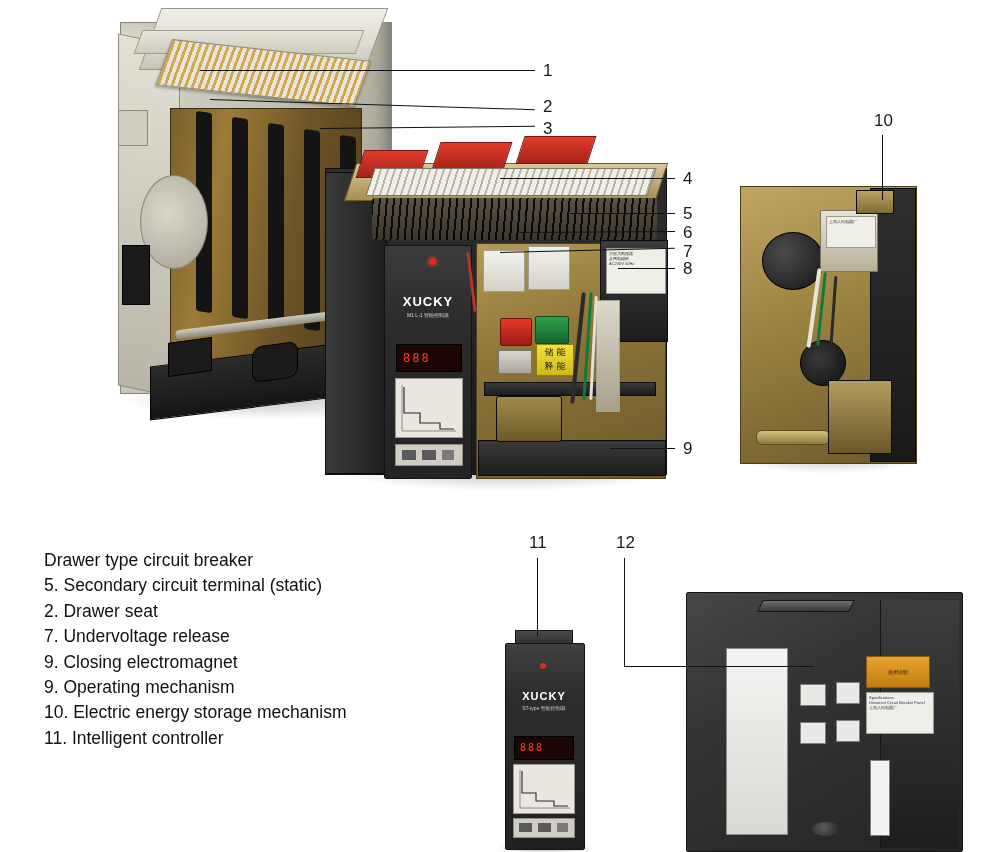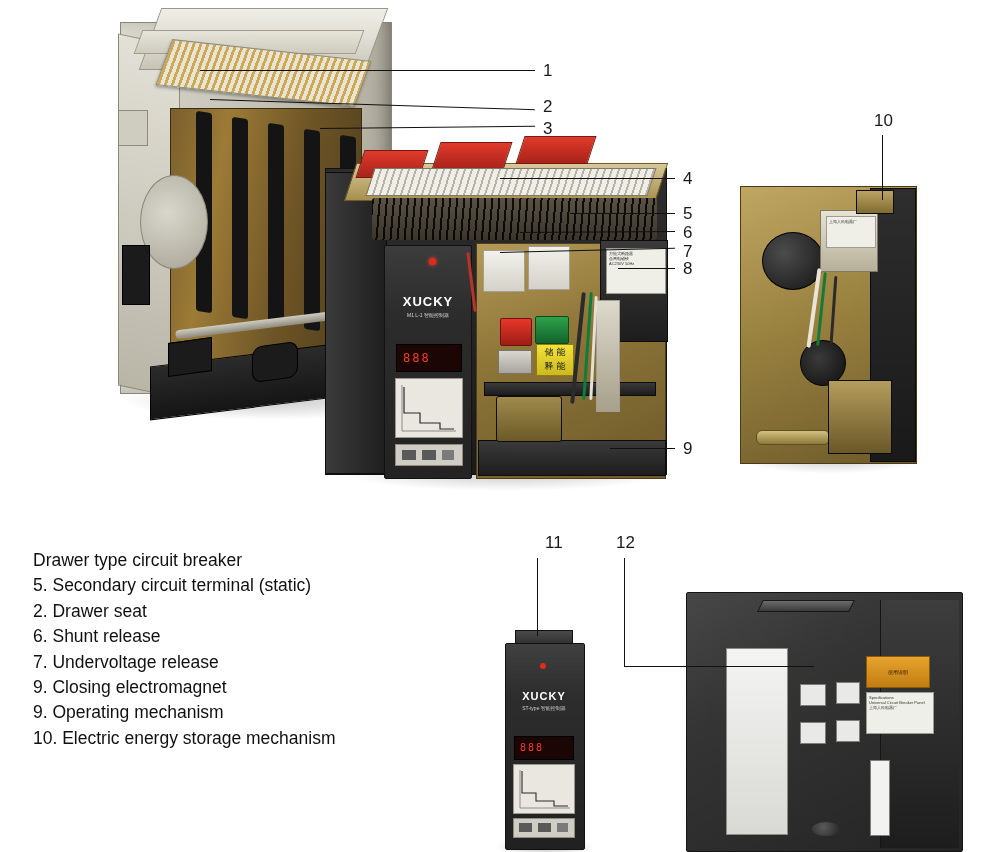--- a/index.html
+++ b/index.html
@@ -34,21 +34,21 @@
   }
   .leader-v {
     position: absolute;
     background: #111111;
     width: 1px;
   }
 
   
   .caption {
     position: absolute;
-    left: 33px;
+    left: 44px;
     top: 548px;
     width: 420px;
     color: #111111;
     font-size: 17.5px;
     line-height: 25.4px;
   }
   .caption div { white-space: nowrap; }
 
   
   .cradle-body {
@@ -681,31 +681,31 @@
   <div class="leader" style="left:618px; top:268px; width:57px;"></div>
   <div class="lbl" style="left:683px; top:260px;">8</div>
 
   <div class="leader" style="left:610px; top:448px; width:65px;"></div>
   <div class="lbl" style="left:683px; top:440px;">9</div>
 
   <div class="leader-v" style="left:882px; top:135px; height:65px;"></div>
   <div class="lbl" style="left:874px; top:112px;">10</div>
 
   <div class="leader-v" style="left:537px; top:558px; height:78px;"></div>
-  <div class="lbl" style="left:545px; top:534px;">11</div>
+  <div class="lbl" style="left:529px; top:534px;">11</div>
 
   <div class="leader-v" style="left:624px; top:558px; height:108px;"></div>
   <div class="leader" style="left:624px; top:666px; width:190px;"></div>
   <div class="lbl" style="left:616px; top:534px;">12</div>
 
   <div class="caption">
     <div>Drawer type circuit breaker</div>
     <div>5. Secondary circuit terminal (static)</div>
     <div>2. Drawer seat</div>
-    <div>6. Shunt release</div>
     <div>7. Undervoltage release</div>
     <div>9. Closing electromagnet</div>
     <div>9. Operating mechanism</div>
     <div>10. Electric energy storage mechanism</div>
+    <div>11. Intelligent controller</div>
 
   </div>
 
 </div>
 
 </body></html>

